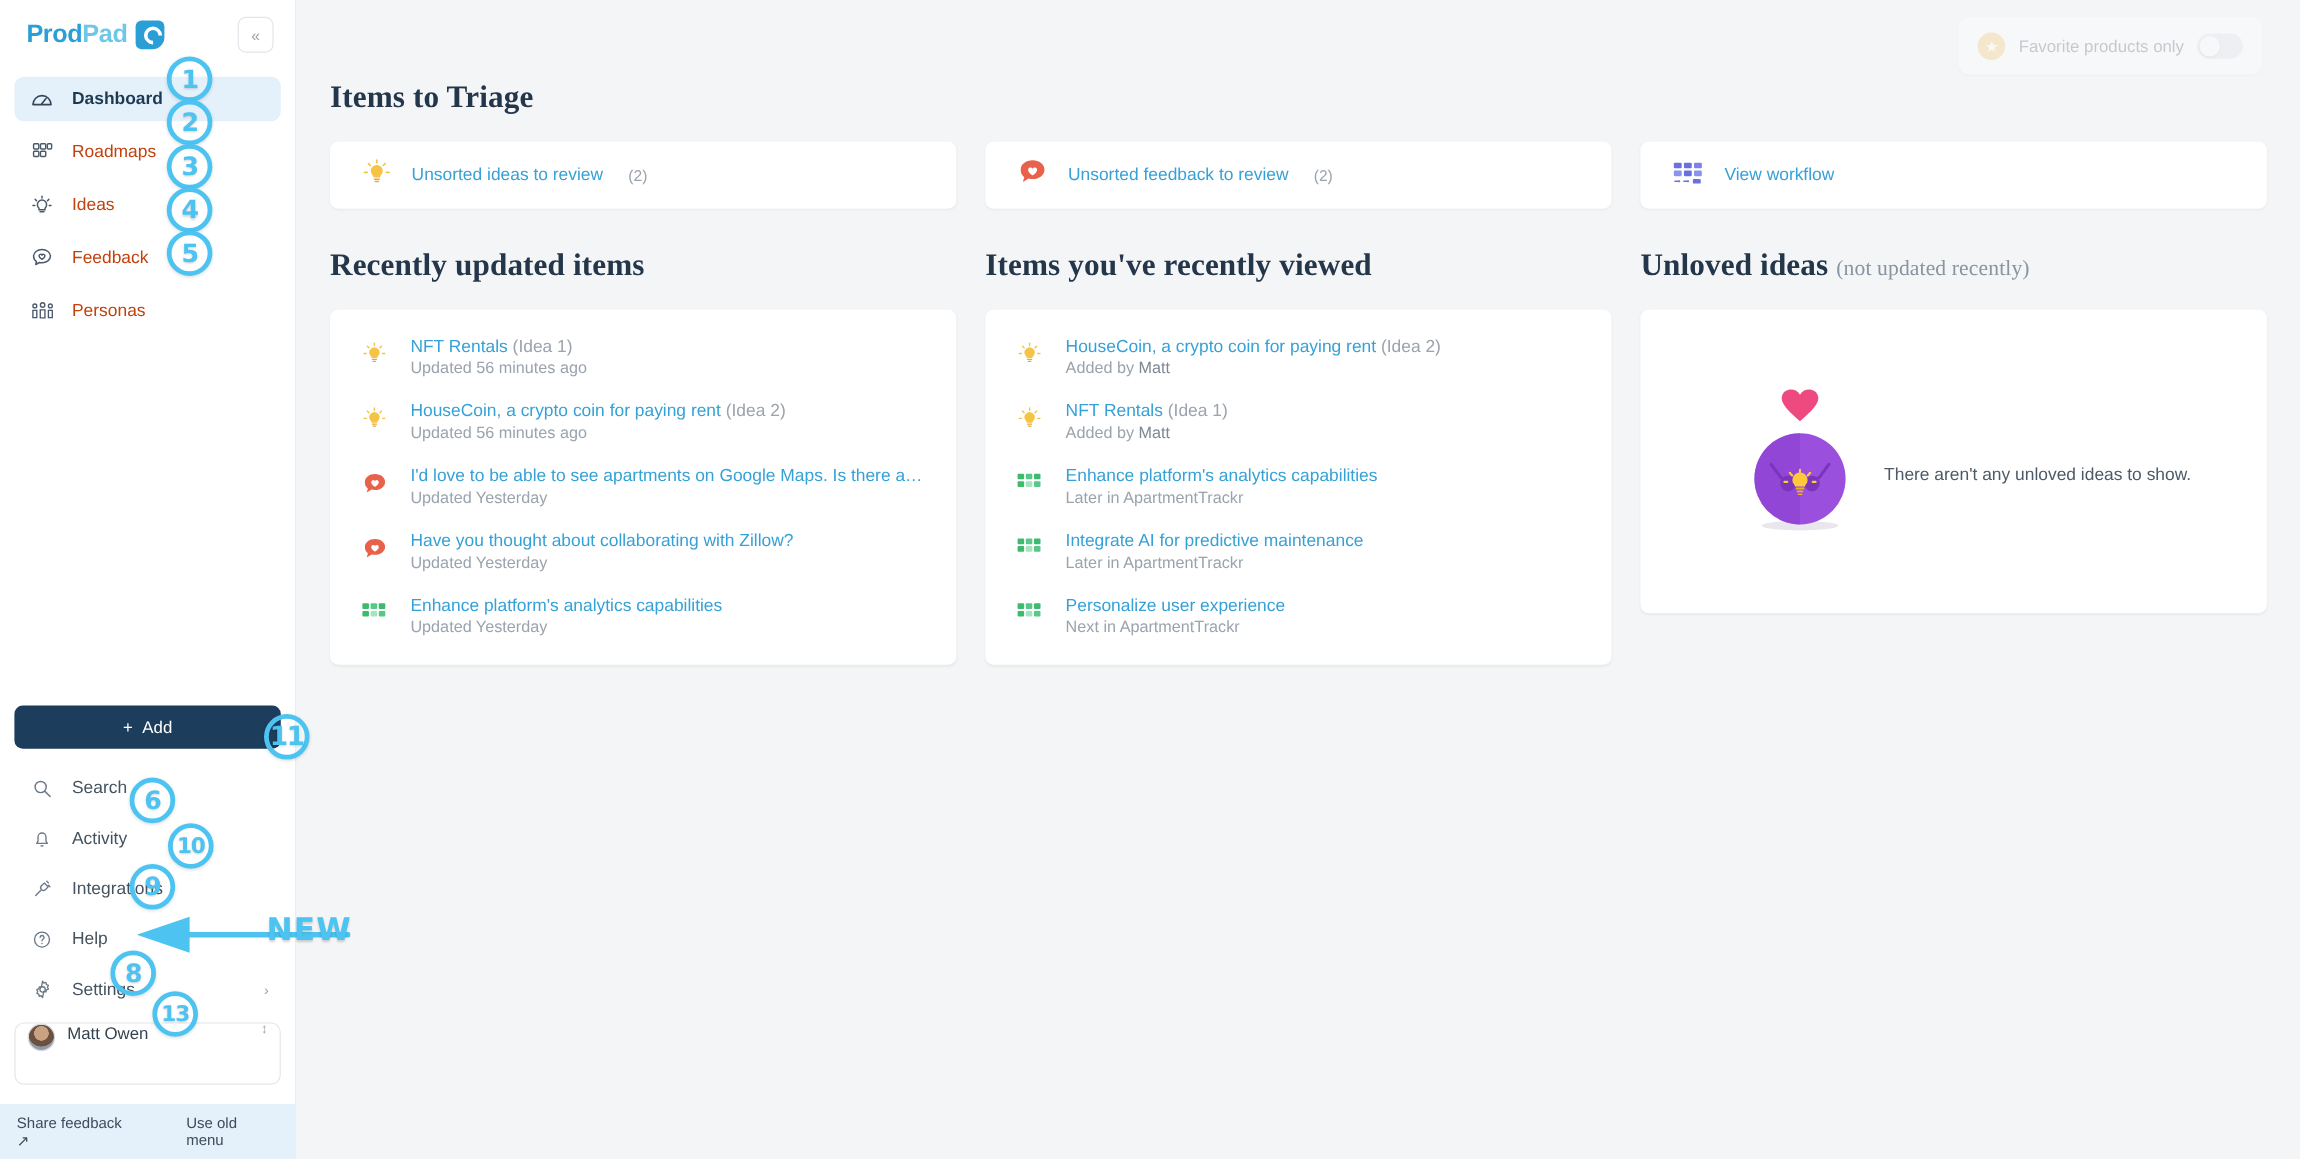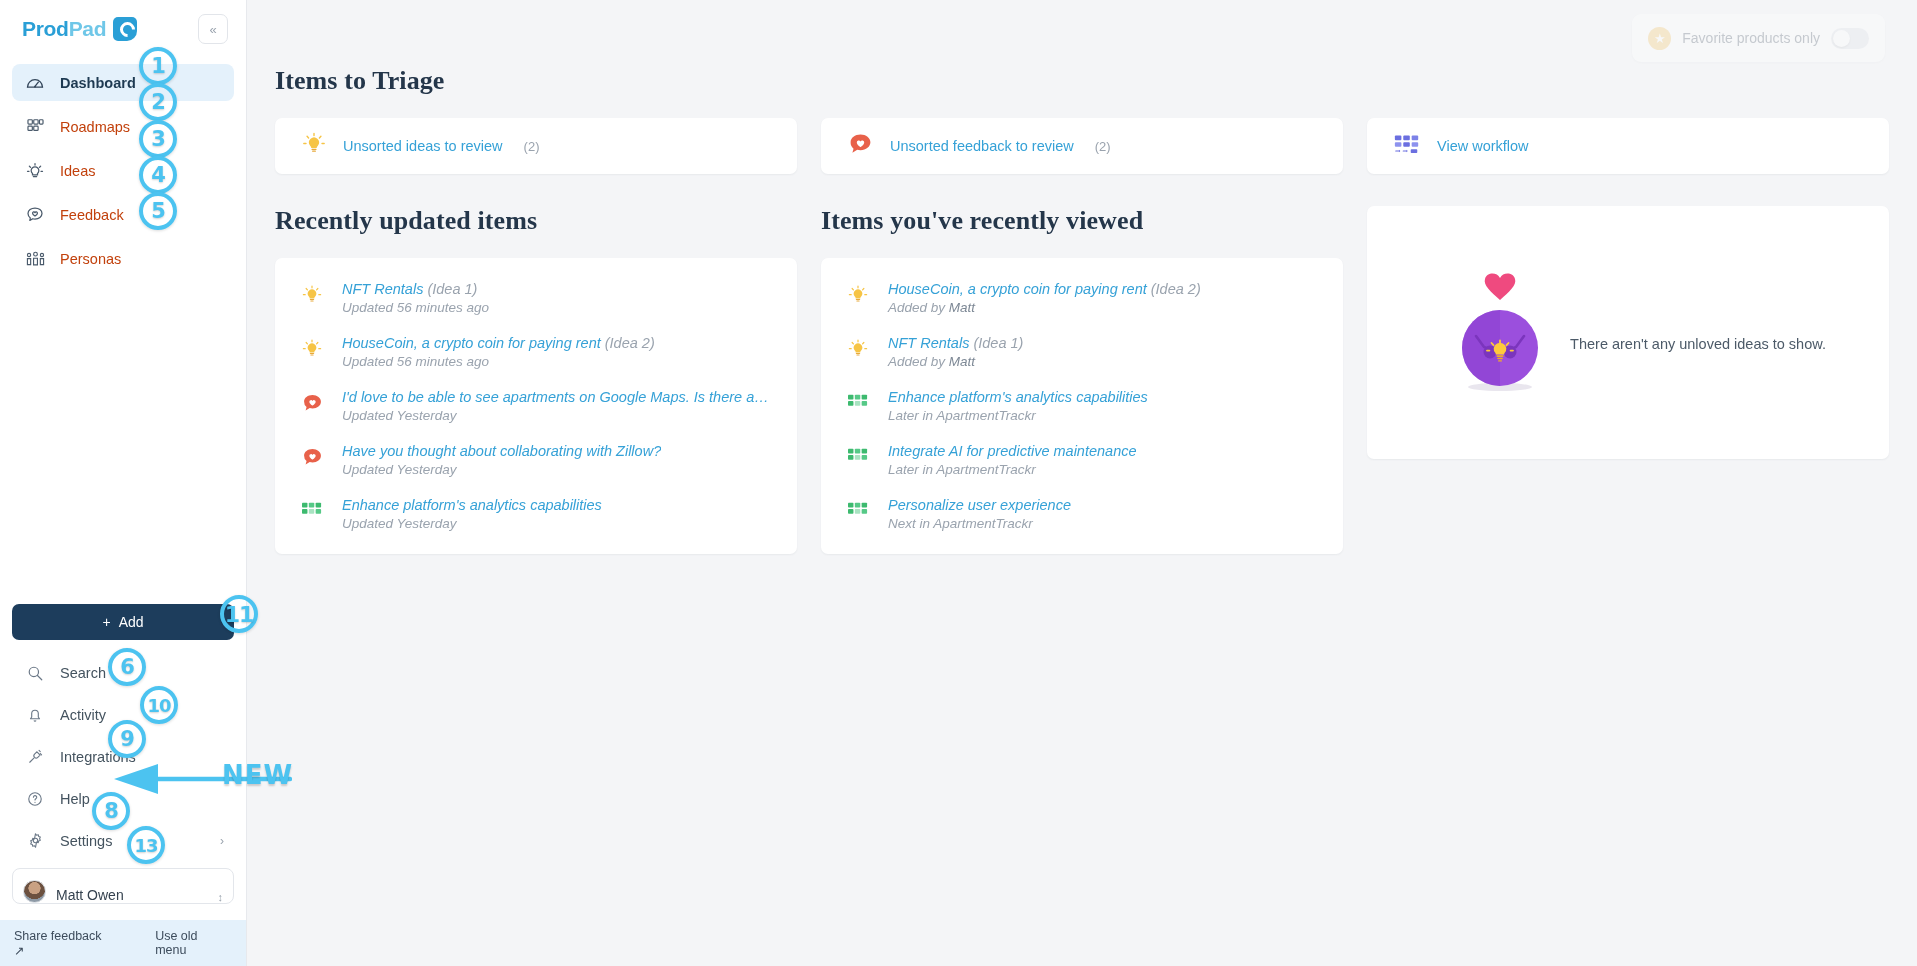--- a/index.html
+++ b/index.html
@@ -51,22 +51,22 @@
   .add-btn {
     margin:0 12px 14px 12px; height:36px; border-radius:7px;
     background:#1d3d5c; color:#fff; font-size:14px;
     display:flex; align-items:center; justify-content:center; gap:8px;
     cursor:pointer;
   }
   .nav-bottom { padding:0 12px 0 12px; }
   .nav-bottom .nav-item { margin-bottom:5px; color:#44535f; }
   .chev-right { position:absolute; right:10px; color:#9aa3ae; font-size:12px; }
   .user-box {
-    margin:4px 12px 0 12px; height:36px; border:1px solid #e3e6eb;
-    border-radius:8px; display:flex; align-items:flex-end; gap:10px;
+    margin:4px 12px 0 12px; height:52px; border:1px solid #e3e6eb;
+    border-radius:8px; display:flex; align-items:flex-start; gap:10px;
     padding:0 10px; cursor:pointer;
   }
   .avatar {
     width:23px;height:23px;border-radius:50%;flex:0 0 23px;
     background:radial-gradient(circle at 50% 34%, #c9a183 0 34%, #6c5140 36% 62%, #8e9aa6 64%);
     border:1px solid #d8dce1;
   }
   .user-name { font-size:14px; color:#35424f; flex:1; }
   .stepper { color:#9aa3ae; font-size:11px; line-height:1; }
   .footer-bar {
@@ -109,21 +109,21 @@
   }
   .triage-link { color:#35a1d7; font-size:14.5px; cursor:pointer; }
   .triage-count { color:#9aa3ae; font-size:13px; margin-left:5px; }
   .cols { display:flex; gap:24px; margin-top:32px; }
   .col { flex:1 1 0; min-width:0; }
   .col h2.sec { margin-bottom:22px; }
   .list-card {
     background:#fff; border-radius:7px; padding:22px 24px 22px 24px;
     box-shadow:0 1px 2px rgba(30,50,70,.06);
   }
-  .list-item { display:flex; gap:17px; margin-bottom:18px;font-style:italic; }
+  .list-item { display:flex; gap:17px; margin-bottom:18px; }
   .list-item:last-child { margin-bottom:0; }
   .li-ico { flex:0 0 26px; width:26px; display:flex; align-items:flex-start; justify-content:center; padding-top:4px; }
   .li-body { min-width:0; }
   .li-title {
     color:#35a1d7; font-size:14.5px; line-height:18px; cursor:pointer;
     white-space:nowrap; overflow:hidden; text-overflow:ellipsis; display:block;
   }
   .li-title .dim { color:#9aa3ae; }
   .li-meta { color:#9aa3ae; font-size:13.5px; margin-top:3px; }
   .li-meta .who { color:#7d8895; }
@@ -539,20 +539,24 @@
             </span>
             <span class="li-body">
               <span class="li-title">Personalize user experience</span>
               <span class="li-meta">Next in ApartmentTrackr</span>
             </span>
           </div>
         </div>
       </div>
 
       <div class="col">
+        <h2 class="sec">
+          <span>Unloved ideas</span>
+          <span class="sub">(not updated recently)</span>
+        </h2>
         <div class="empty-card">
           <span>
             <svg width="140" height="150" viewBox="0 0 140 150">
               <path d="M70 22c-3-6-13-6-15 1-2 6 6 13 15 21 9-8 17-15 15-21-2-7-12-7-15-1z" fill="#ef4a7f"></path>
               <ellipse cx="70" cy="131" rx="32" ry="4" fill="#e9e6ee"></ellipse>
               <circle cx="70" cy="92" r="38" fill="#9b4fdd"></circle>
               <path d="M70 54a38 38 0 0 0 0 76z" fill="#8b3fd0" opacity=".55"></path>
               <path d="M46 80l8 11 9 4M94 80l-8 11-9 4" stroke="#7b35bd" stroke-width="2.6" fill="none" stroke-linecap="round"></path>
               <circle cx="60" cy="96" r="6.5" fill="#7b35bd"></circle>
               <circle cx="80" cy="96" r="6.5" fill="#7b35bd"></circle>

